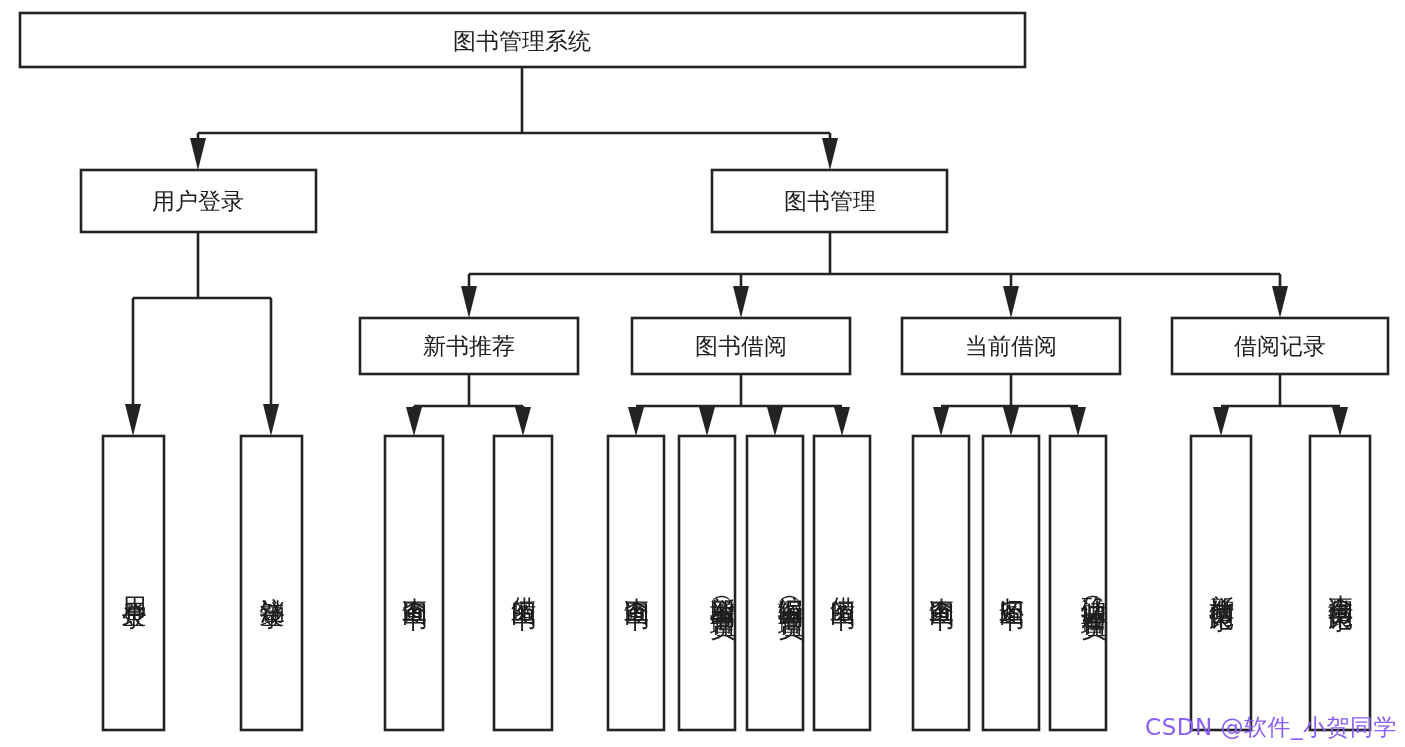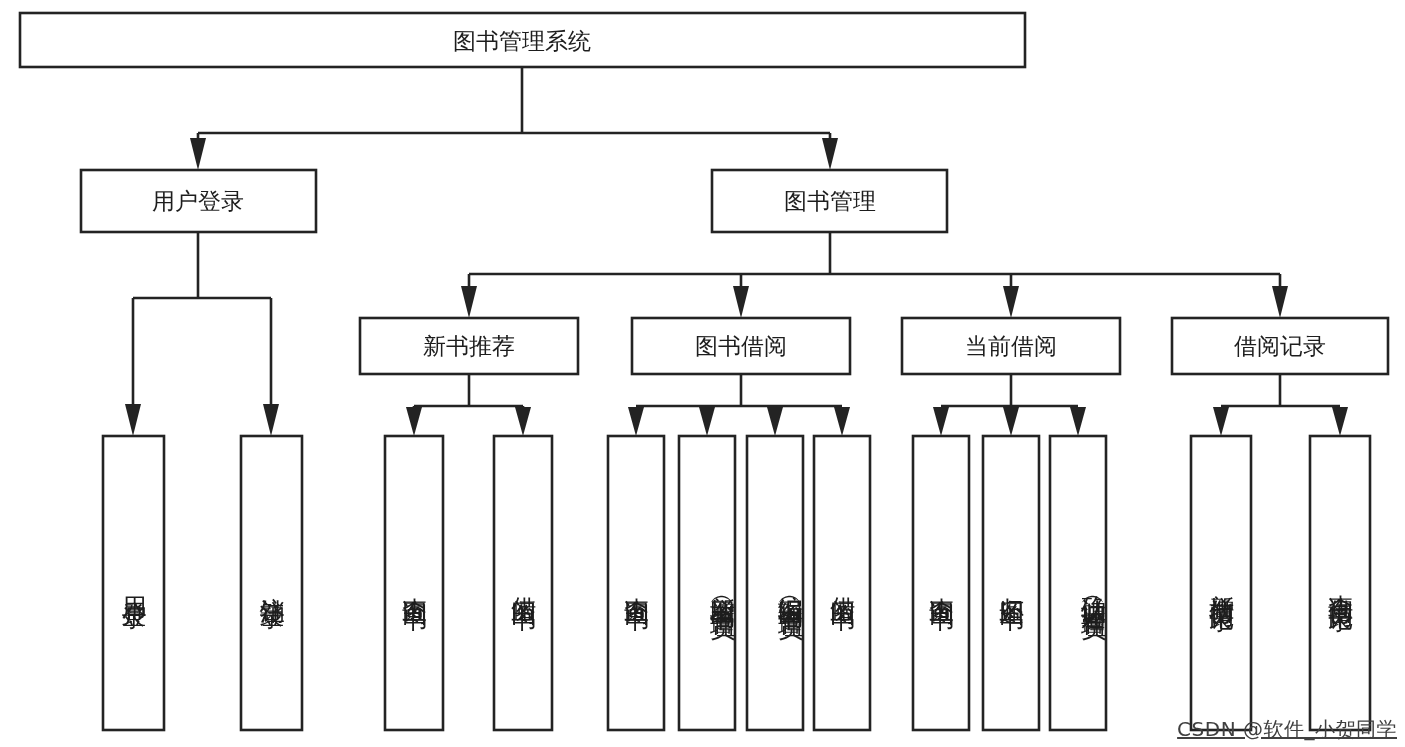--- a/index.html
+++ b/index.html
@@ -63,25 +63,24 @@
     justify-content: center;
     text-align: center;
     pointer-events: none;
     white-space: nowrap;
   }
   .watermark {
     position: absolute;
     right: 8px;
     bottom: 4px;
     font-family: "DejaVu Sans", "Liberation Sans", sans-serif;
-    font-size: 20px;
-    color: #404040;
+    font-size: 23px;
+    color: #8b5cf6;
     letter-spacing: 0.5px;
     white-space: nowrap;
-    text-decoration: underline;
   }
 </style>
 </head>
 <body>
 
 <div id="diagram-root">
 
   <svg id="tree-svg" viewBox="0 0 1405 747">
 
     <g>

